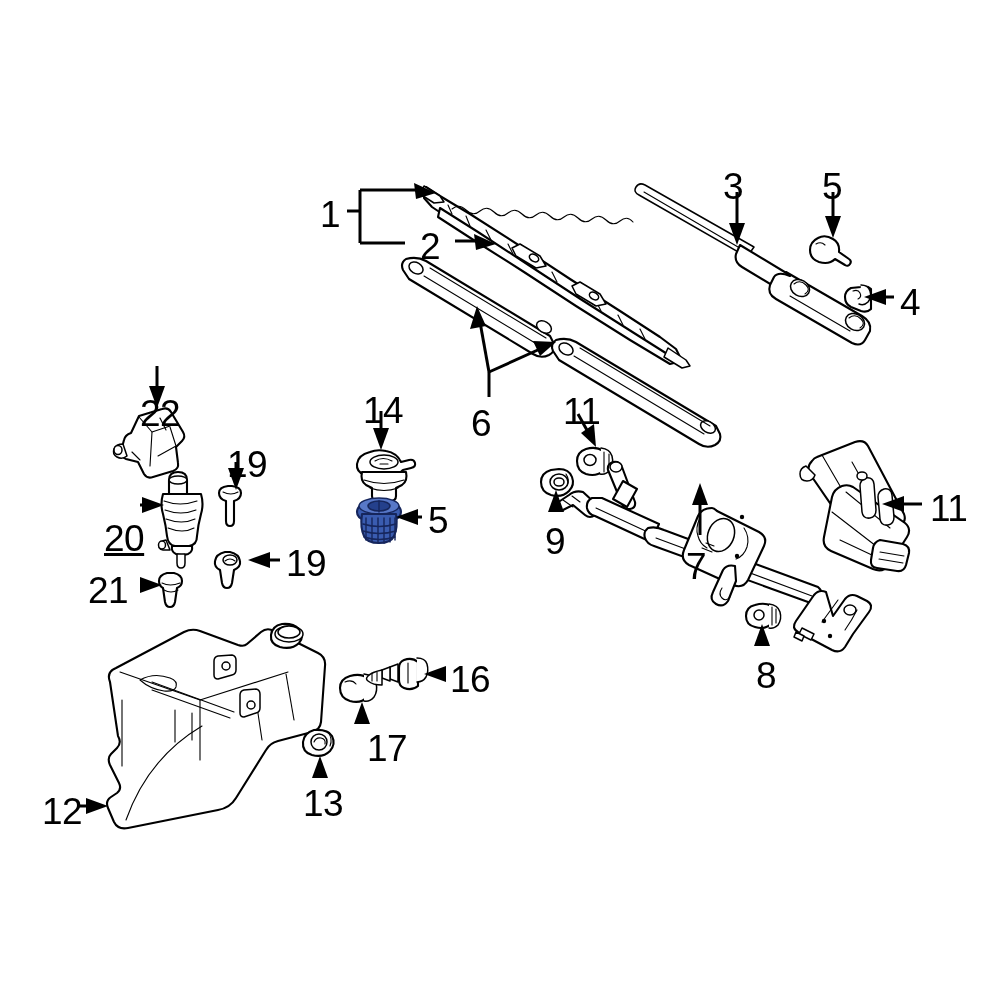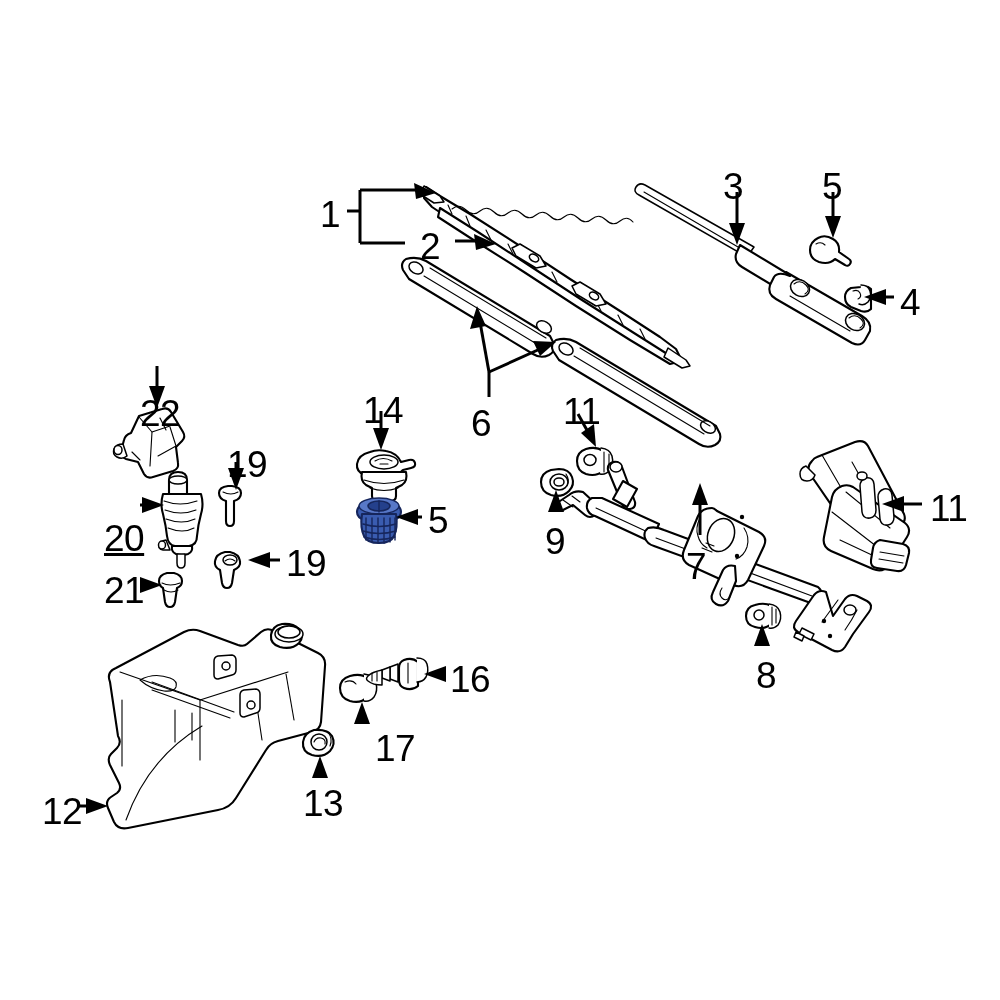--- a/index.html
+++ b/index.html
@@ -509,20 +509,20 @@
   <div class="callout" style="left:686px; top:548px;">7</div>
   <div class="callout" style="left:756px; top:657px;">8</div>
   <div class="callout" style="left:545px; top:523px;">9</div>
   <div class="callout" style="left:563px; top:393px;">11</div>
   <div class="callout" style="left:930px; top:490px;">11</div>
   <div class="callout" style="left:42px;  top:793px;">12</div>
   <div class="callout" style="left:303px; top:785px;text-align:right;">13</div>
   <div class="callout" style="left:363px; top:392px;">14</div>
   <div class="callout" style="left:428px; top:502px;">5</div>
   <div class="callout" style="left:450px; top:661px;">16</div>
-  <div class="callout" style="left:375px; top:730px;">17</div>
+  <div class="callout" style="left:367px; top:730px;">17</div>
   <div class="callout" style="left:227px; top:446px;">19</div>
   <div class="callout" style="left:286px; top:545px;">19</div>
   <div class="callout" style="left:104px; top:520px;text-decoration:underline;">20</div>
-  <div class="callout" style="left:104px; top:572px;">21</div>
+  <div class="callout" style="left:88px; top:572px;">21</div>
   <div class="callout" style="left:140px; top:347px;margin-top:48px;">22</div>
 
 </div>
 
 </body></html>

